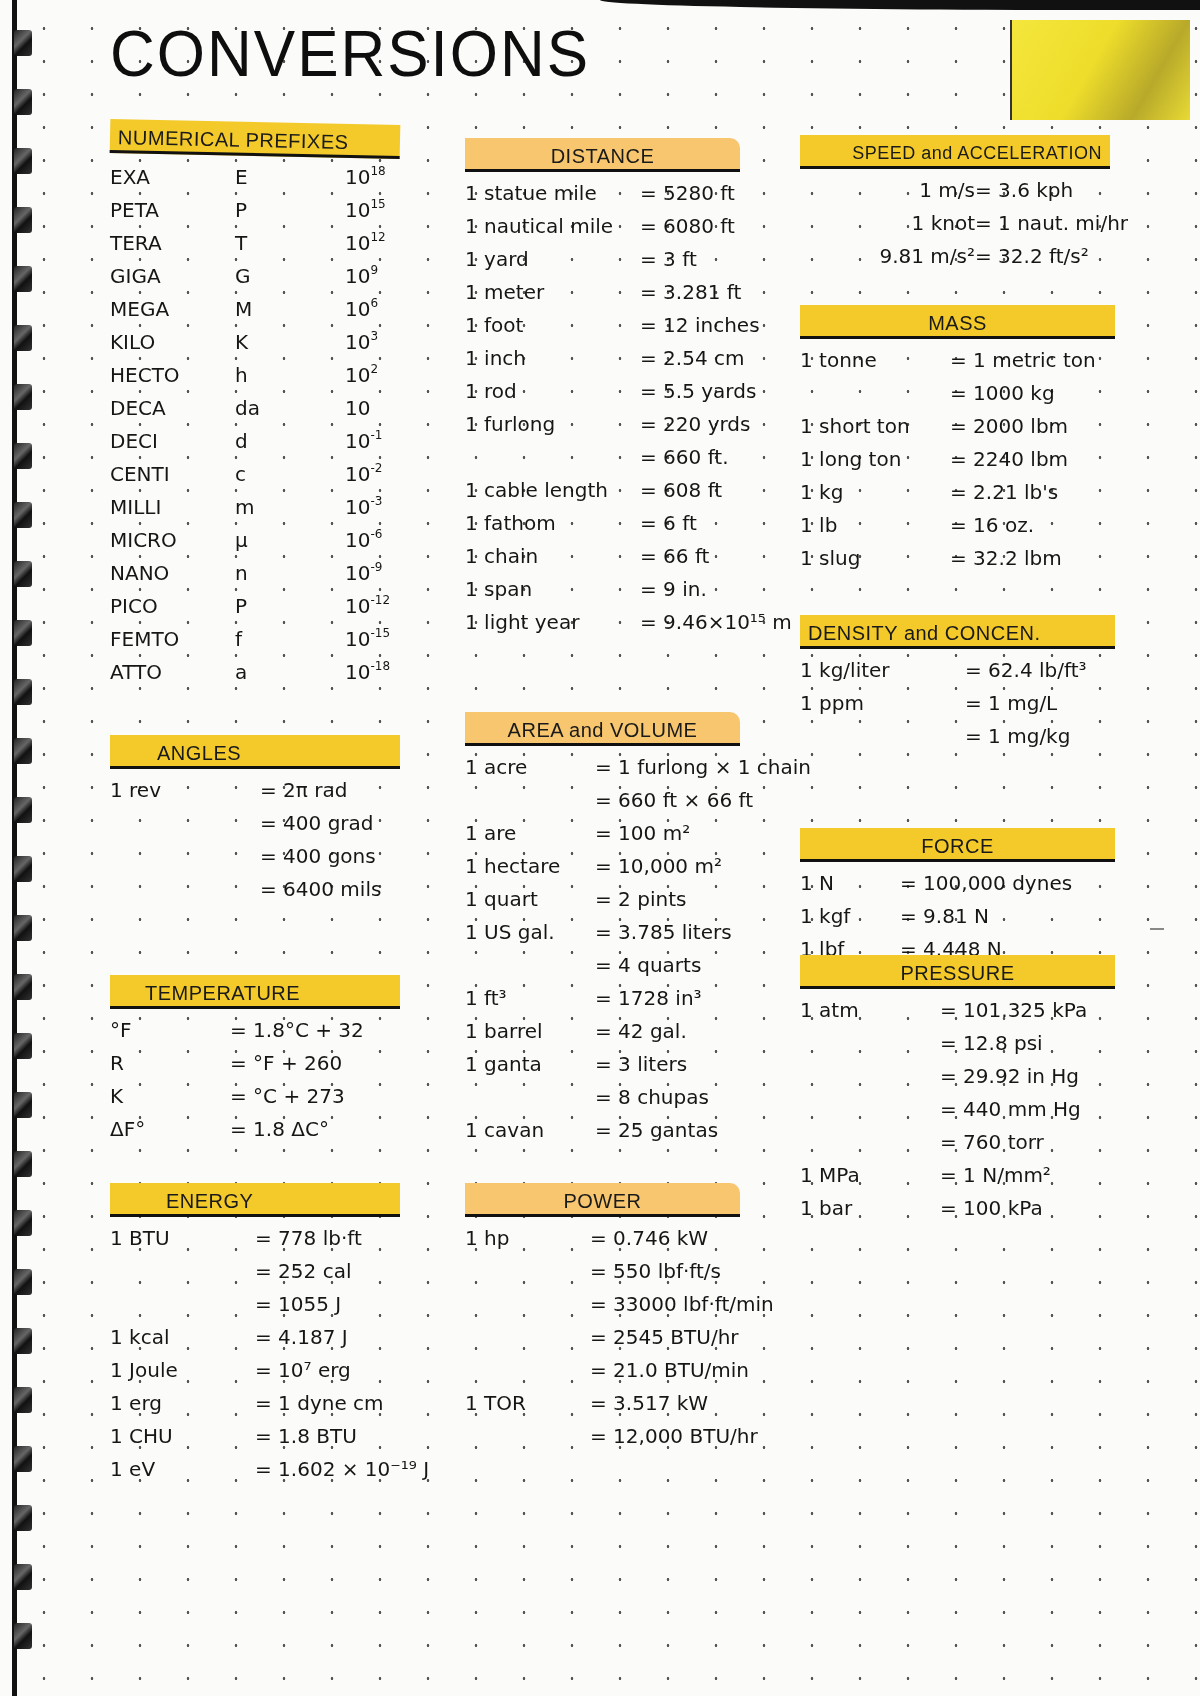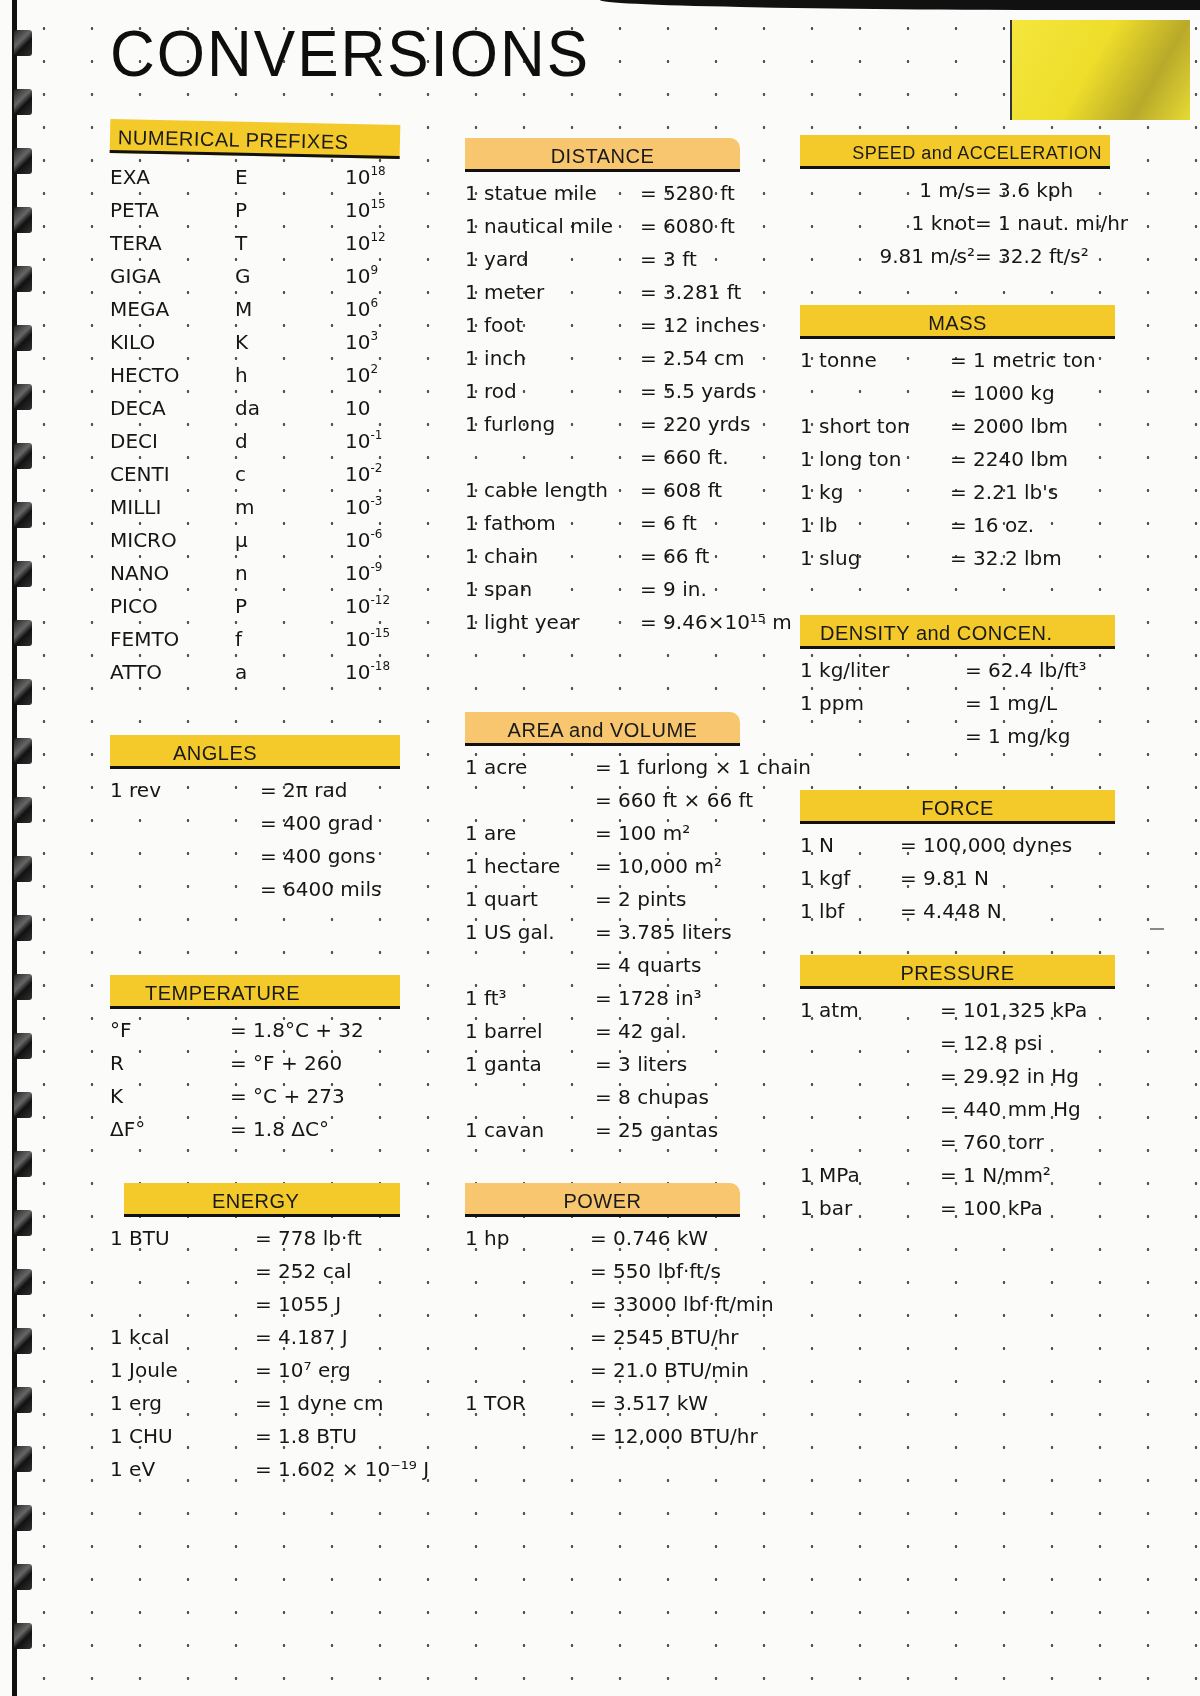--- a/index.html
+++ b/index.html
@@ -181,21 +181,21 @@
       </div>
       <div class="row">
         <span class="lhs" style="width:125px">ATTO</span>
         <span class="mid" style="width:110px">a</span>
         <span class="rhs"><span>10</span><sup>-18</sup></span>
       </div>
     </div>
 </section>
 
 <section class="section" style="left:110px; top:735px; width:290px;">
-  <div class="section-header hdr-yellow" style="padding-left:63px;">ANGLES</div>
+  <div class="section-header hdr-yellow" style="padding-left:47px;">ANGLES</div>
   <div class="rows">
       <div class="row">
         <span class="lhs" style="width:150px">1 rev</span>
         <span class="rhs">= 2π rad</span>
       </div>
       <div class="row">
         <span class="lhs" style="width:150px"></span>
         <span class="rhs">= 400 grad</span>
       </div>
       <div class="row">
@@ -225,21 +225,21 @@
         <span class="rhs">= °C + 273</span>
       </div>
       <div class="row">
         <span class="lhs" style="width:120px">ΔF°</span>
         <span class="rhs">= 1.8 ΔC°</span>
       </div>
     </div>
 </section>
 
 <section class="section" style="left:110px; top:1183px; width:290px;">
-  <div class="section-header hdr-yellow" style="padding-left:88px;margin-left:14px;">ENERGY</div>
+  <div class="section-header hdr-yellow" style="padding-left:56px;">ENERGY</div>
   <div class="rows">
       <div class="row">
         <span class="lhs" style="width:145px">1 BTU</span>
         <span class="rhs">= 778 lb·ft</span>
       </div>
       <div class="row">
         <span class="lhs" style="width:145px"></span>
         <span class="rhs">= 252 cal</span>
       </div>
       <div class="row">
@@ -465,38 +465,38 @@
         <span class="rhs">= 16 oz.</span>
       </div>
       <div class="row">
         <span class="lhs" style="width:150px">1 slug</span>
         <span class="rhs">= 32.2 lbm</span>
       </div>
     </div>
 </section>
 
 <section class="section" style="left:800px; top:615px; width:315px;">
-  <div class="section-header hdr-yellow" style="padding-left:20px;">DENSITY and CONCEN.</div>
+  <div class="section-header hdr-yellow" style="padding-left:8px;">DENSITY and CONCEN.</div>
   <div class="rows">
       <div class="row">
         <span class="lhs" style="width:165px">1 kg/liter</span>
         <span class="rhs">= 62.4 lb/ft³</span>
       </div>
       <div class="row">
         <span class="lhs" style="width:165px">1 ppm</span>
         <span class="rhs">= 1 mg/L</span>
       </div>
       <div class="row">
         <span class="lhs" style="width:165px"></span>
         <span class="rhs">= 1 mg/kg</span>
       </div>
     </div>
 </section>
 
-<section class="section" style="left:800px; top:790px; width:315px;">
+<section class="section" style="left:800px; top:828px; width:315px;">
   <div class="section-header hdr-yellow hdr-center">FORCE</div>
   <div class="rows">
       <div class="row">
         <span class="lhs" style="width:100px">1 N</span>
         <span class="rhs">= 100,000 dynes</span>
       </div>
       <div class="row">
         <span class="lhs" style="width:100px">1 kgf</span>
         <span class="rhs">= 9.81 N</span>
       </div>

